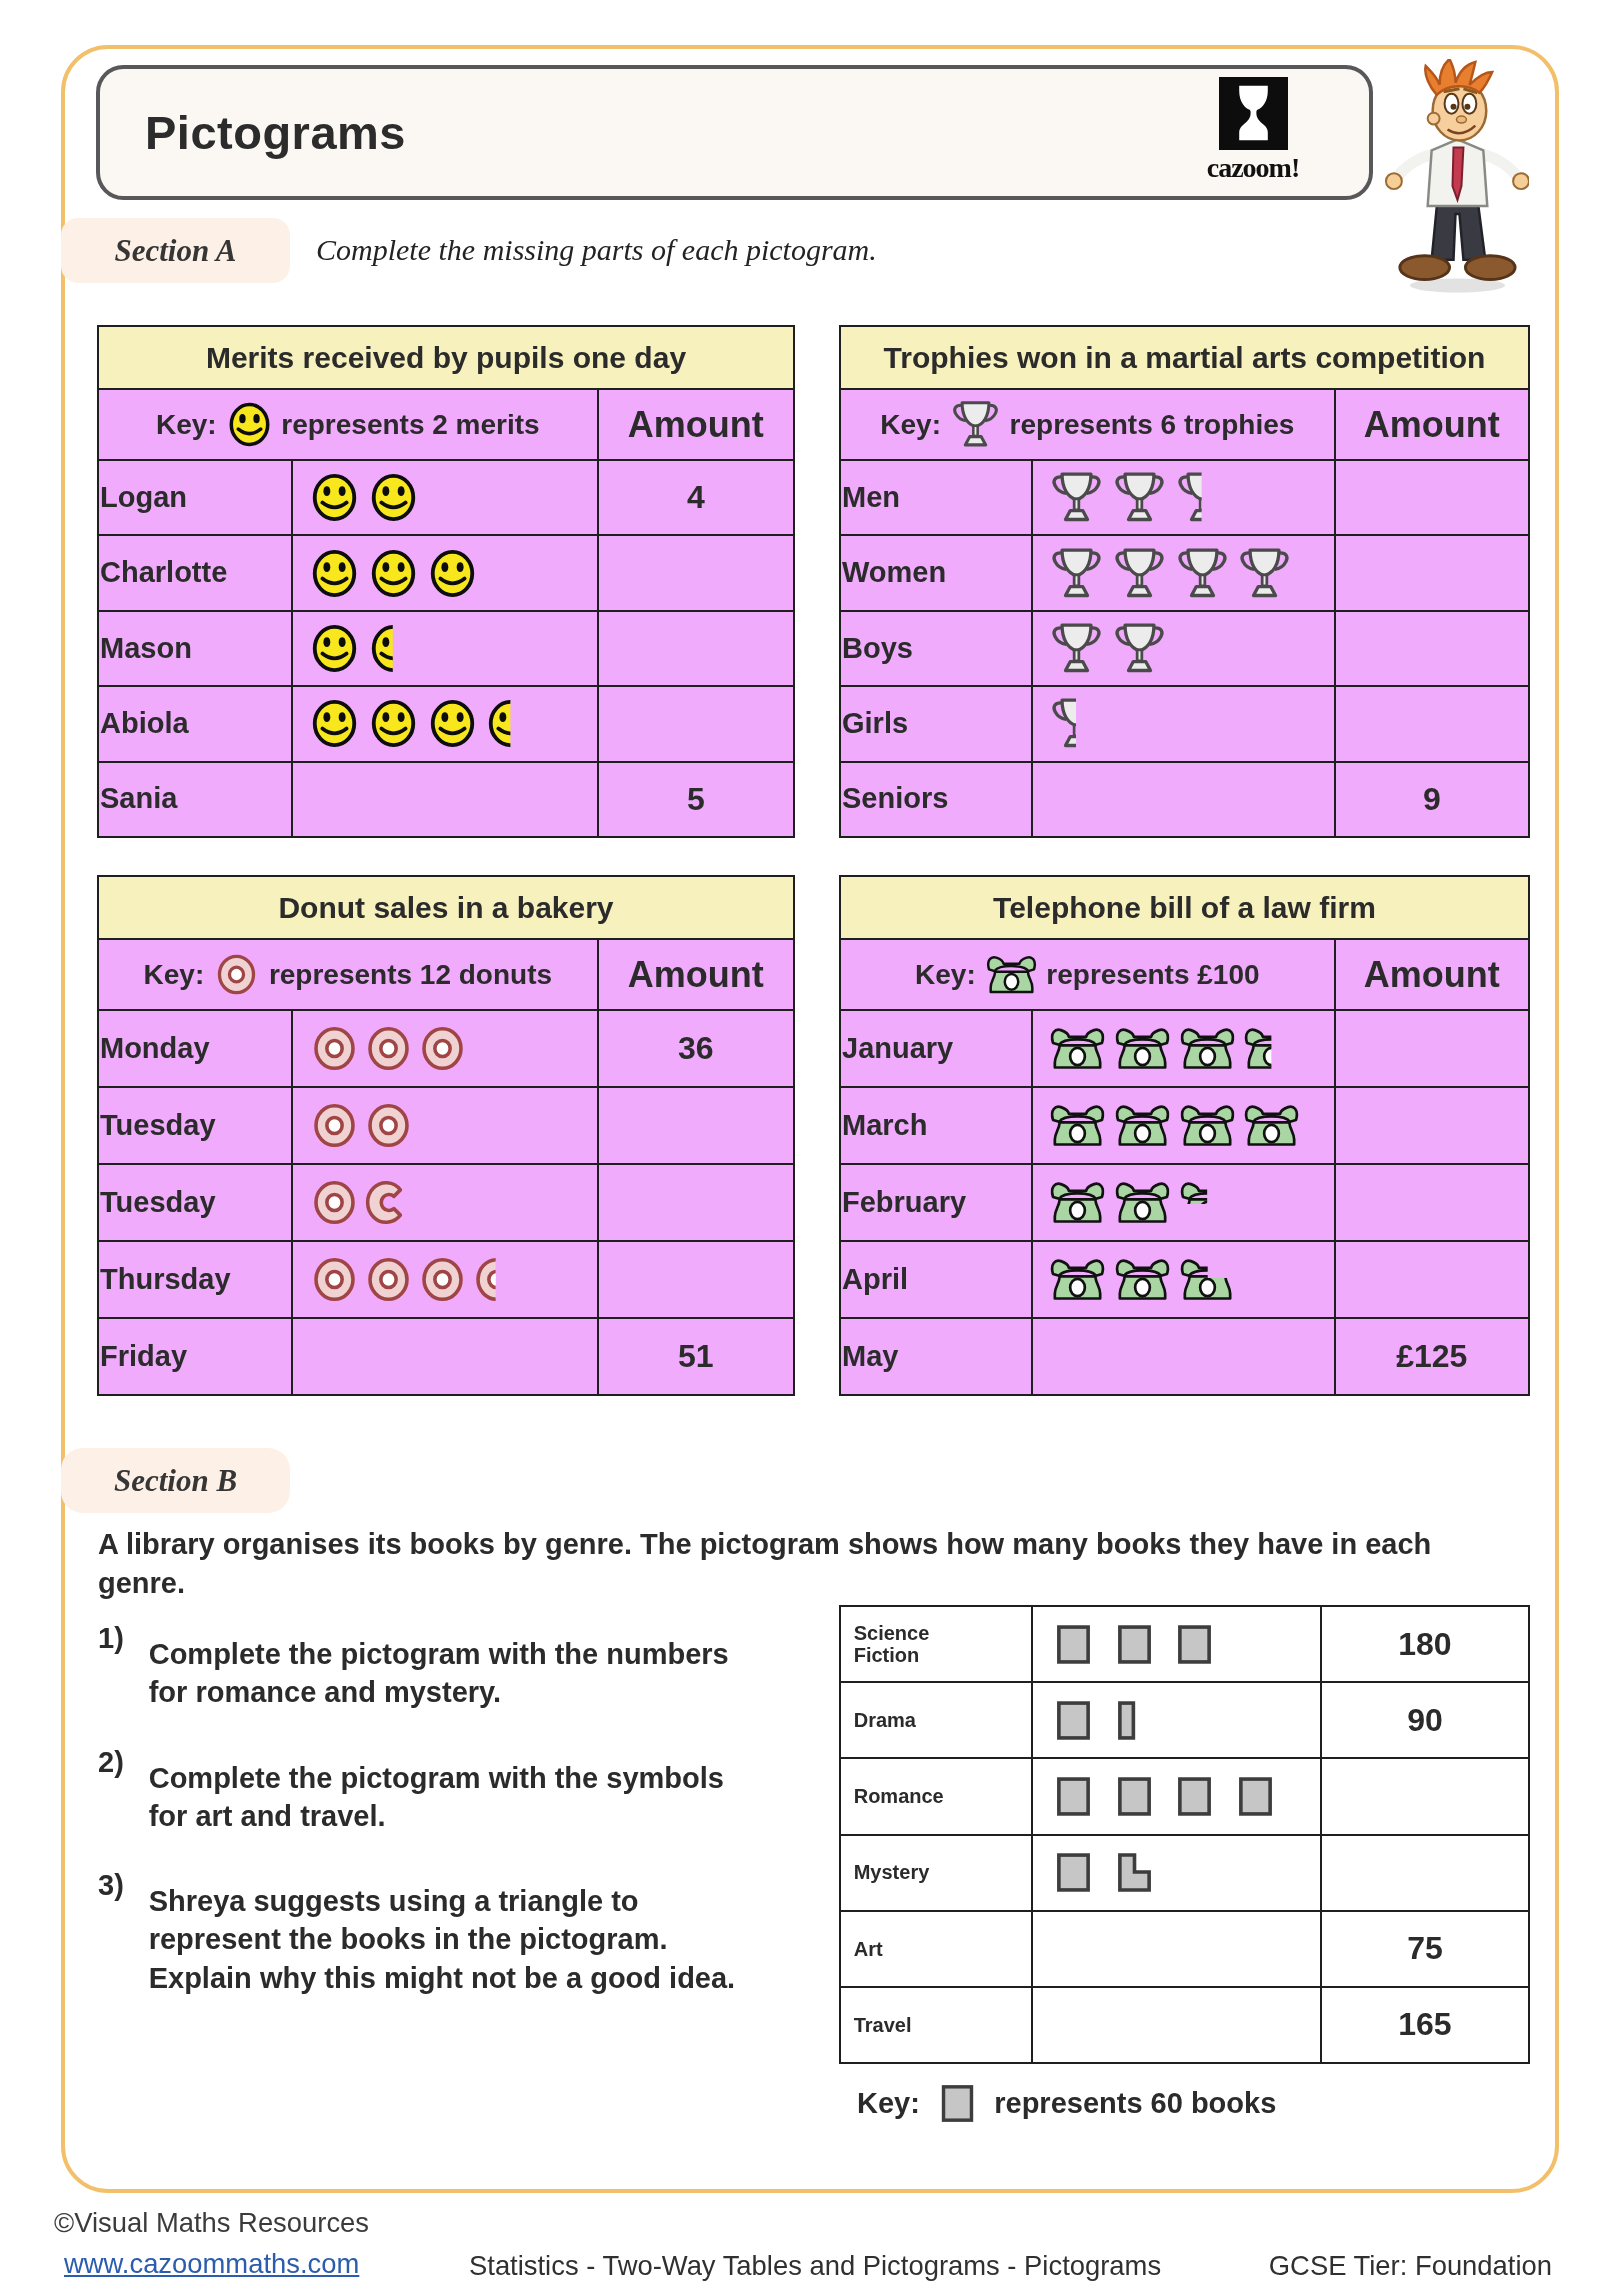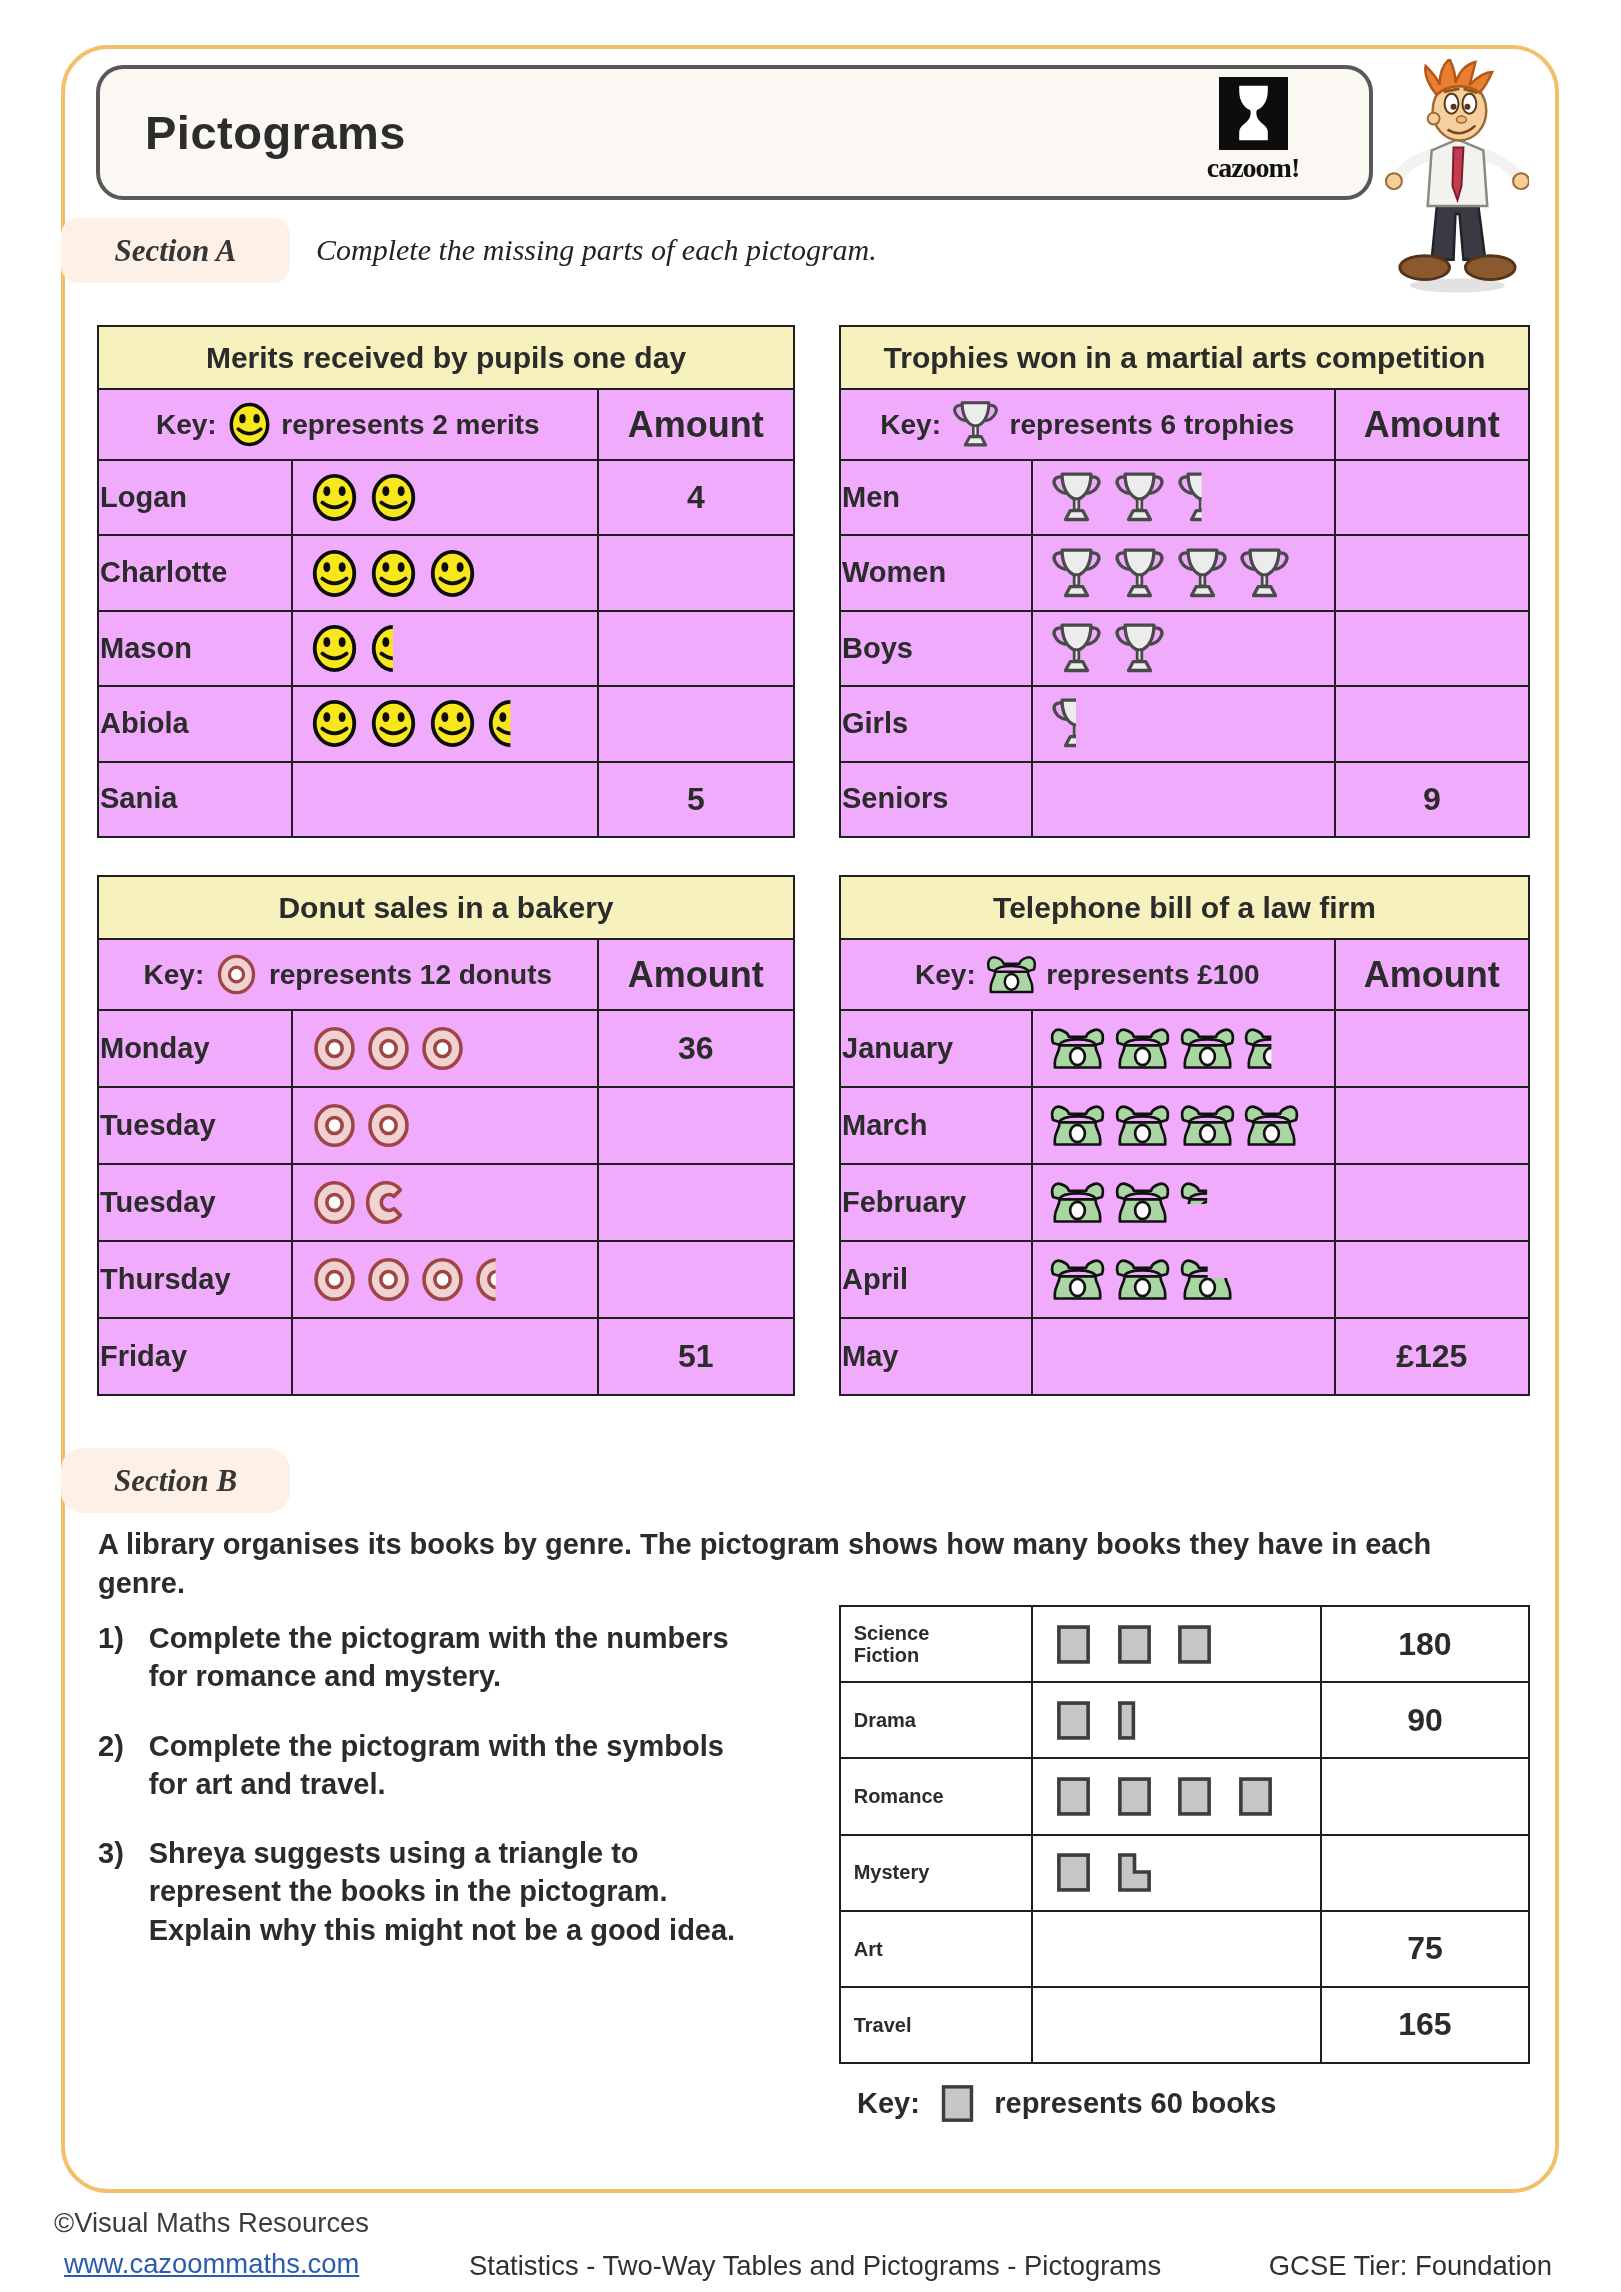--- a/index.html
+++ b/index.html
@@ -98,21 +98,21 @@
   
   .sb-intro {
     position:absolute; left:98px; top:1525px; width:1431px;
     font-size:29px; font-weight:bold; color:#2b2b2b; line-height:1.33;
     white-space:pre-line;
   }
   .sb-questions { position:absolute; left:98px; top:1619px; width:667px; }
   .q { display:flex; gap:15.7px; margin-bottom:31px; font-size:29px;
     font-weight:bold; color:#2b2b2b; line-height:1.32; }
   .qnum { flex:0 0 35px; }
-  .qtext { white-space:pre-line; }
+  .qtext { white-space:pre-line;margin-top:16px; }
 
   .libtable {
     position:absolute; left:839px; top:1605px; width:691px; height:459px;
     border:2.9px solid #1f1f1f; display:flex; flex-direction:column; background:#fff;
   }
   .librow { flex:1; display:flex; border-bottom:2.9px solid #1f1f1f; }
   .librow:last-child { border-bottom:none; }
   .liblabel {
     width:28%; border-right:2.9px solid #1f1f1f; display:flex; align-items:center;
     padding-left:12.7px; font-size:20px; font-weight:bold; white-space:pre-line; line-height:1.12;

